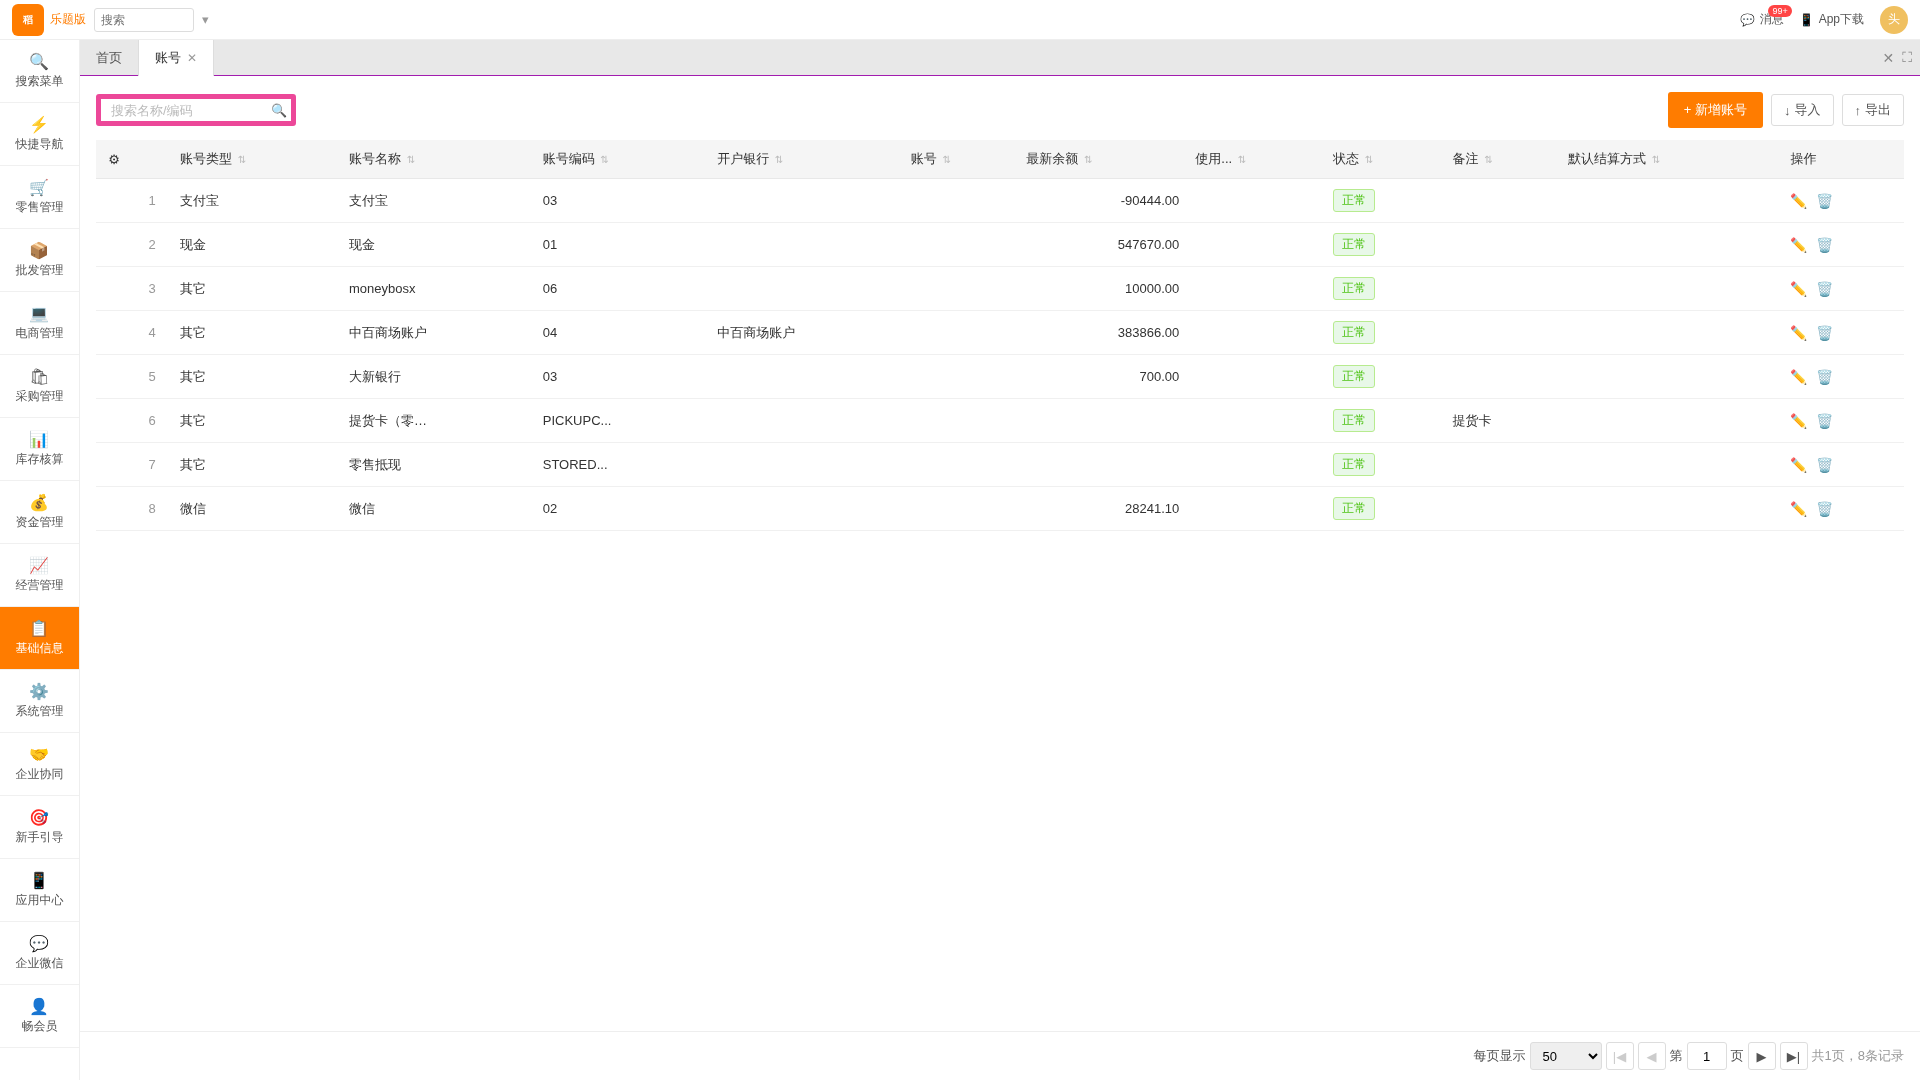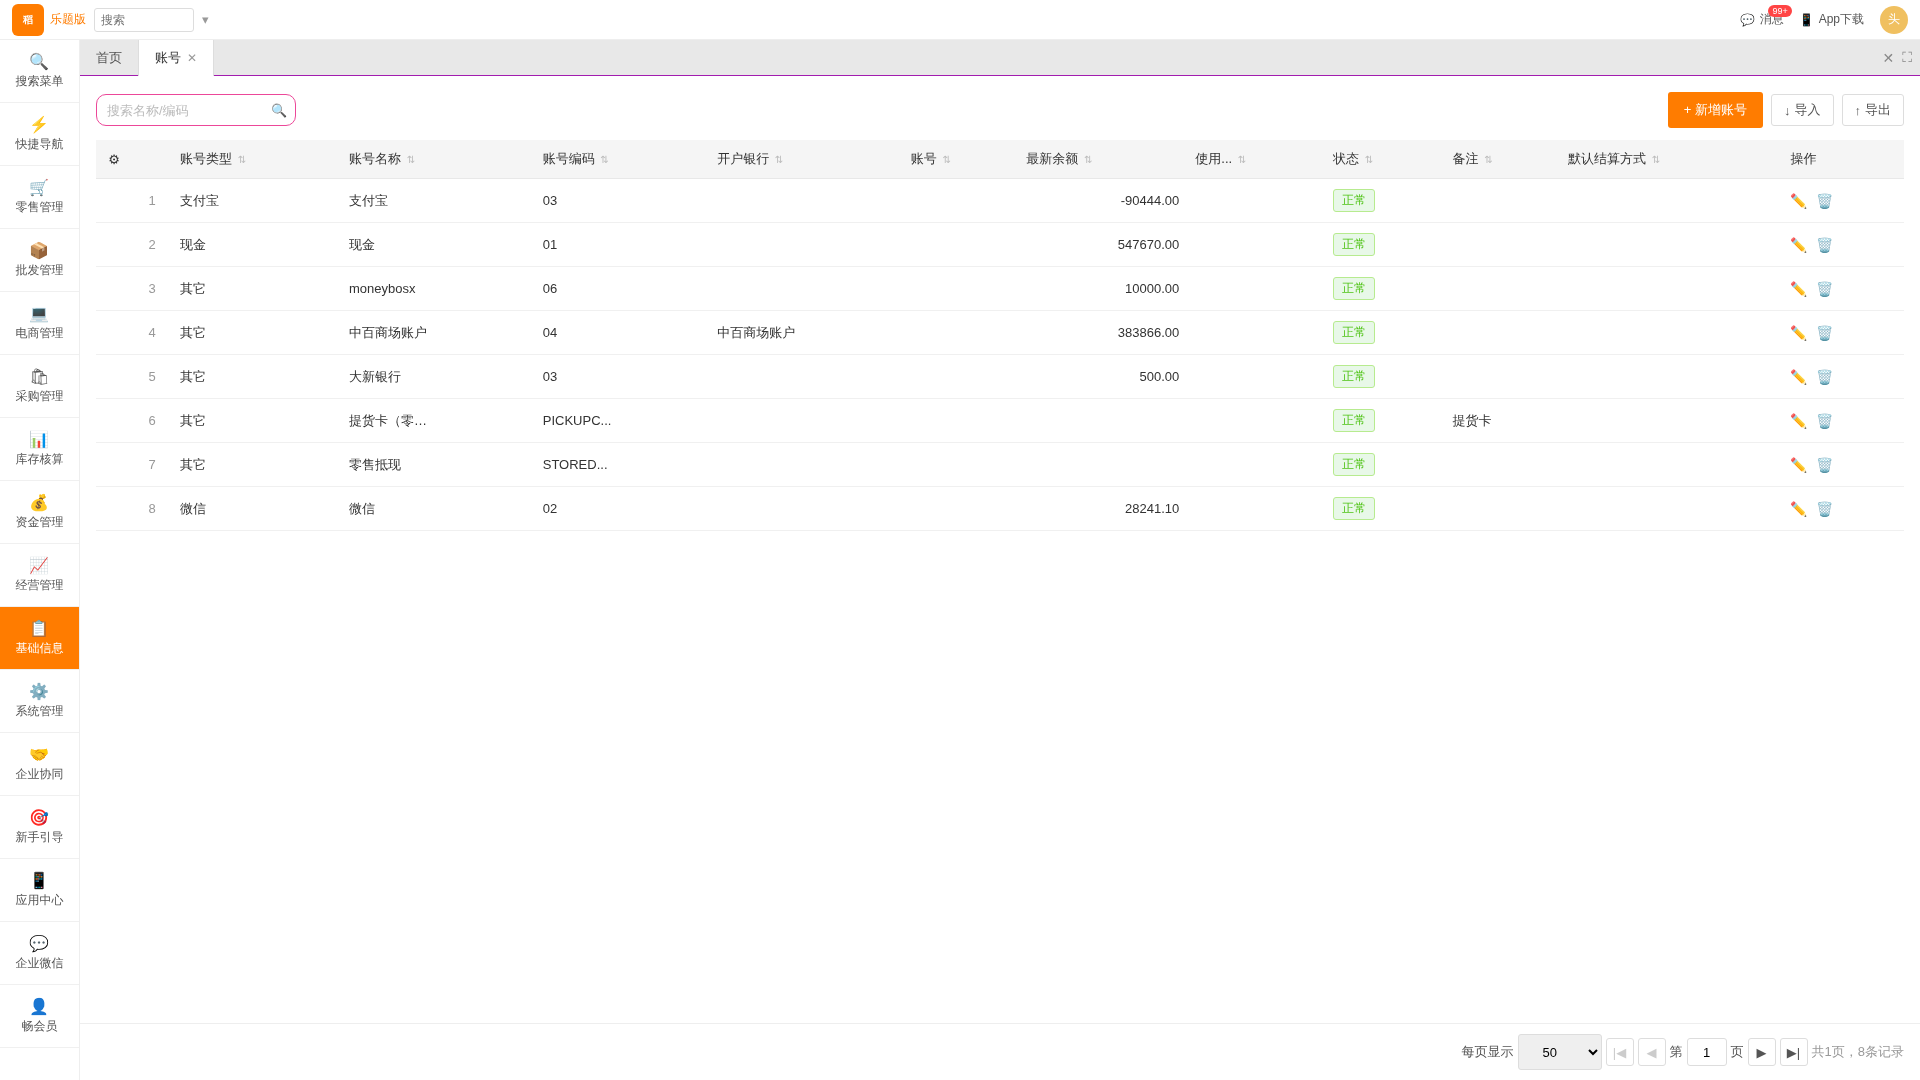--- a/index.html
+++ b/index.html
@@ -86,21 +86,21 @@
     .tab-actions { margin-left: auto; display: flex; align-items: center; padding: 0 8px; gap: 8px; }
     .tab-action-btn { background: none; border: none; cursor: pointer; color: #888; font-size: 14px; }
 
     
     .page-content { flex: 1; background: white; overflow: auto; padding: 16px; }
 
     
     .toolbar { display: flex; align-items: center; justify-content: space-between; margin-bottom: 12px; }
     .toolbar-left { display: flex; align-items: center; gap: 8px; }
     .search-input-wrap { position: relative; }
-    .search-input { width: 200px; height: 32px; border: 1px solid #ec4899; border-radius: 10px; padding: 0 30px 0 10px; font-size: 13px; color: #333; }
+    .search-input { width: 200px; height: 32px; border: 5px solid #ec4899; border-radius: 3px; padding: 0 30px 0 10px; font-size: 13px; color: #333; }
     .search-input::placeholder { color: #bbb; }
     .search-icon { position: absolute; right: 8px; top: 50%; transform: translateY(-50%); color: #bbb; cursor: pointer; }
     .toolbar-right { display: flex; align-items: center; gap: 8px; }
     .btn-primary { background: #ff7c00; color: white; border: none; height: 36px; padding: 0 16px; border-radius: 3px; cursor: pointer; font-size: 13px; display: flex; align-items: center; gap: 4px; }
     .btn-secondary { background: white; color: #555; border: 1px solid #ddd; height: 32px; padding: 0 12px; border-radius: 3px; cursor: pointer; font-size: 13px; display: flex; align-items: center; gap: 4px; }
 
     
     .table-wrap { overflow: auto; }
     table { width: 100%; border-collapse: collapse; font-size: 13px; }
     thead tr { background: #f5f5f5; }
@@ -121,21 +121,21 @@
       white-space: nowrap;
     }
     .col-num { width: 40px; color: #999; text-align: center; }
     .col-settings { width: 36px; text-align: center; }
     .status-badge { background: #e8f8e8; color: #52c41a; border: 1px solid #b7eb8f; border-radius: 3px; padding: 2px 8px; font-size: 12px; display: inline-block; }
     .action-btns { display: flex; gap: 8px; }
     .action-btn { background: none; border: none; cursor: pointer; color: #999; font-size: 14px; }
 
     
     .page-footer { display: flex; align-items: center; justify-content: flex-end; padding: 10px 16px; border-top: 1px solid #eee; background: white; gap: 4px; font-size: 13px; color: #555; flex-shrink: 0; }
-    .per-page-select { height: 36px; border: 1px solid #ddd; border-radius: 3px; padding: 0 20px 0 20px; font-size: 13px; cursor: pointer; appearance: auto; }
+    .per-page-select { height: 28px; border: 1px solid #ddd; border-radius: 3px; padding: 0 20px 0 8px; font-size: 13px; cursor: pointer; appearance: auto; }
     .pagination-btns { display: flex; align-items: center; gap: 4px; }
     .page-btn { width: 28px; height: 28px; border: 1px solid #ddd; background: white; cursor: pointer; border-radius: 3px; display: flex; align-items: center; justify-content: center; font-size: 13px; color: #555; }
     .page-btn.disabled { color: #ccc; cursor: default; }
     .page-input { width: 40px; height: 28px; border: 1px solid #ddd; border-radius: 3px; text-align: center; font-size: 13px; }
     .total-info { color: #999; }
   </style>
 </head>
 <body>
 
 <div class="top-bar">
@@ -369,21 +369,21 @@
       </td>
     </tr>
               <tr>
       <td class="col-settings"></td>
       <td class="col-num">5</td>
       <td>其它</td>
       <td>大新银行</td>
       <td>03</td>
       <td></td>
       <td></td>
-      <td style="text-align:right">500.00</td>
+      <td style="text-align:right">700.00</td>
       <td></td>
       <td><span class="status-badge">正常</span></td>
       <td></td>
       <td></td>
       <td>
         <div class="action-btns">
           <button class="action-btn" title="编辑">✏️</button>
           <button class="action-btn" title="删除">🗑️</button>
         </div>
       </td>

